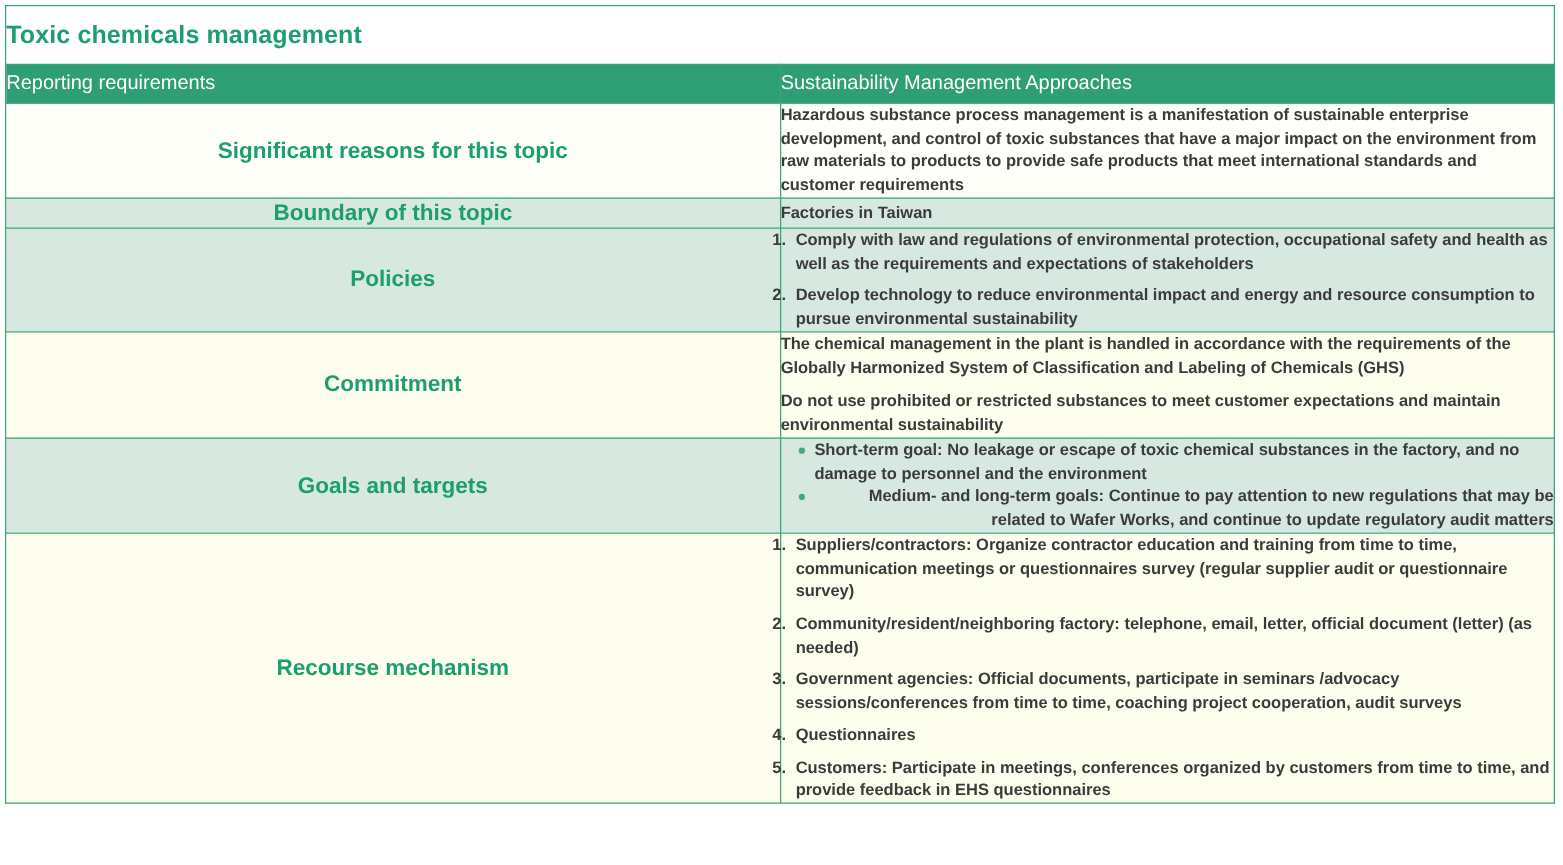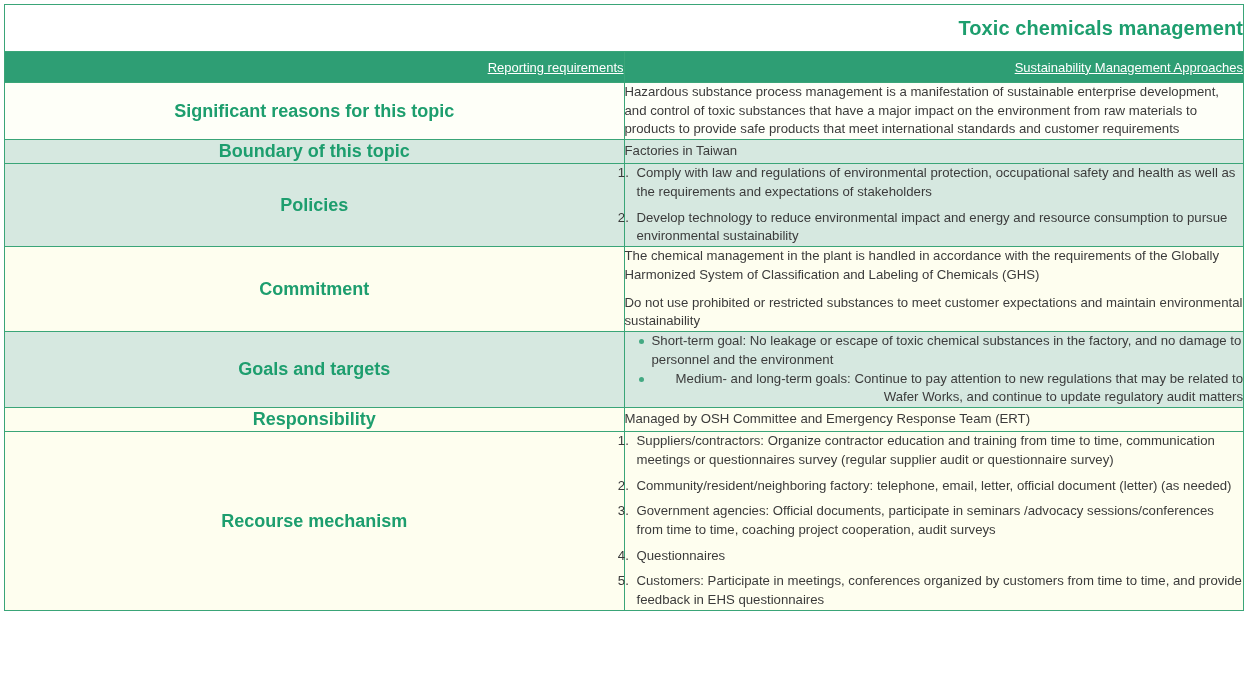--- a/index.html
+++ b/index.html
@@ -26,59 +26,59 @@
     table-layout: fixed;
   }
   table.mgmt td, table.mgmt th {
     border: 1px solid #3aa578;
     padding: 0;
     vertical-align: middle;
   }
   
   .title-cell {
     background: #ffffff;
-    text-align: right;
+    text-align: left;
     height: 46px;
     padding: 4px 8px;
   }
   .title-text {
     color: #1d9e6e;
     font-size: 20px;
     font-weight: bold;
     letter-spacing: .1px;
   }
   
   .hdr {
     background: #2e9e74;
     color: #ffffff;
-    font-size: 13px;
+    font-size: 16px;
     font-weight: normal;
     height: 30px;
-    text-align: right;
+    text-align: left;
     border-color: #2e9e74;
-    text-decoration: underline;
   }
   .hdr.left-hdr { width: 213px; }
   
   .lbl {
     width: 213px;
     text-align: center;
     color: #1d9e6e;
     font-weight: bold;
     font-size: 18px;
     line-height: 1.28;
     padding: 6px 10px;
     box-sizing: border-box;
   }
   .val {
     color: #3b3b3b;
     font-size: 13.2px;
     line-height: 1.42;
     padding: 9px 11px 9px 12px;
     vertical-align: middle;
+    font-weight: bold;
   }
   .tone-green .lbl, .tone-green .val { background: #d6e8e0; }
   .tone-cream .lbl, .tone-cream .val { background: #fefeef; }
   .tone-white .lbl, .tone-white .val { background: #fefff8; }
   .val p { margin: 0; }
   .val p + p { margin-top: 9px; }
   ol.num {
     margin: 0;
     padding-left: 8px;
     list-style-position: outside;
@@ -157,26 +157,20 @@
         <tr class="tone-green">
           <td class="lbl">Goals and targets</td>
           <td class="val">
             <ul class="dots">
               <li>Short-term goal: No leakage or escape of toxic chemical substances in the factory, and no damage to personnel and the environment</li>
               <li>Medium- and long-term goals: Continue to pay attention to new regulations that may be related to Wafer Works, and continue to update regulatory audit matters</li>
             </ul>
           </td>
         </tr>
         <tr class="tone-cream">
-          <td class="lbl">Responsibility</td>
-          <td class="val">
-            <p>Managed by OSH Committee and Emergency Response Team (ERT)</p>
-          </td>
-        </tr>
-        <tr class="tone-cream">
           <td class="lbl">Recourse mechanism</td>
           <td class="val">
             <ol class="num">
               <li>Suppliers/contractors: Organize contractor education and training from time to time, communication meetings or questionnaires survey (regular supplier audit or questionnaire survey)</li>
               <li>Community/resident/neighboring factory: telephone, email, letter, official document (letter) (as needed)</li>
               <li>Government agencies: Official documents, participate in seminars /advocacy sessions/conferences from time to time, coaching project cooperation, audit surveys</li>
               <li>Questionnaires</li>
               <li>Customers: Participate in meetings, conferences organized by customers from time to time, and provide feedback in EHS questionnaires</li>
             </ol>
           </td>

